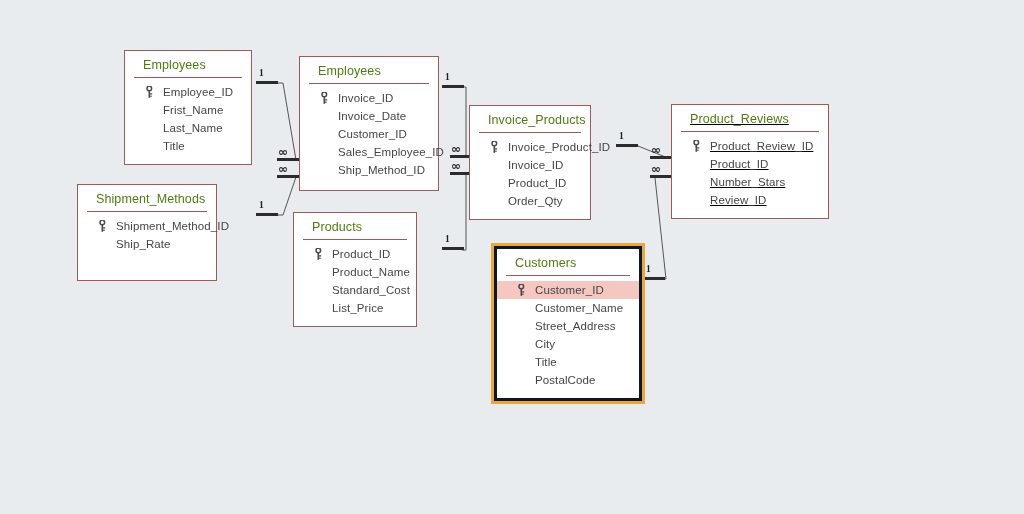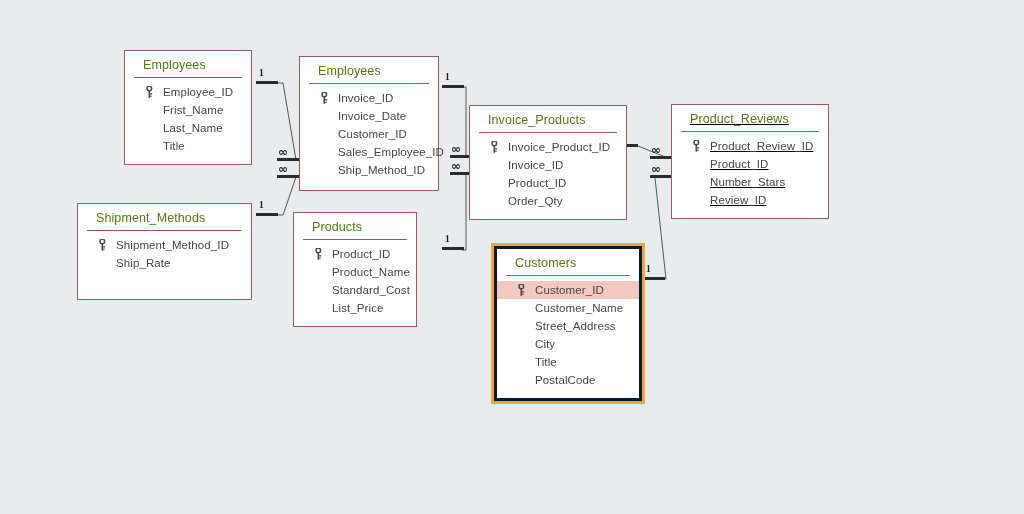--- a/index.html
+++ b/index.html
@@ -187,21 +187,21 @@
               <rect x="3.5" y="4.4" width="1.6" height="7.4"></rect>
               <rect x="5.1" y="7.2" width="2.1" height="1.3"></rect>
               <rect x="5.1" y="9.6" width="1.6" height="1.2"></rect>
             </g>
           </svg><span>Employee_ID</span></li>
         <li class="field-row"><span>Frist_Name</span></li>
         <li class="field-row"><span>Last_Name</span></li>
         <li class="field-row"><span>Title</span></li>
       </ul>
     </div>
-    <div class="table-box" style="left: 77px; top: 184px; width: 175px; min-height: 97px; margin-top: 19px;">
+    <div class="table-box" style="left: 77px; top: 184px; width: 140px; min-height: 97px;">
       <div class="table-title">Shipment_Methods</div>
       <div class="title-rule"></div>
       <ul class="field-list">
         <li class="field-row"><svg class="key-icon" viewBox="0 0 9 12">
             <g fill="#4a4a4a">
               <ellipse cx="4.3" cy="2.4" rx="2.3" ry="2.3" fill="none" stroke="#4a4a4a" stroke-width="1.5"></ellipse>
               <rect x="3.5" y="4.4" width="1.6" height="7.4"></rect>
               <rect x="5.1" y="7.2" width="2.1" height="1.3"></rect>
               <rect x="5.1" y="9.6" width="1.6" height="1.2"></rect>
             </g>
@@ -237,21 +237,21 @@
               <rect x="3.5" y="4.4" width="1.6" height="7.4"></rect>
               <rect x="5.1" y="7.2" width="2.1" height="1.3"></rect>
               <rect x="5.1" y="9.6" width="1.6" height="1.2"></rect>
             </g>
           </svg><span>Product_ID</span></li>
         <li class="field-row"><span>Product_Name</span></li>
         <li class="field-row"><span>Standard_Cost</span></li>
         <li class="field-row"><span>List_Price</span></li>
       </ul>
     </div>
-    <div class="table-box" style="left: 469px; top: 105px; width: 158px; min-height: 115px;">
+    <div class="table-box" style="left: 469px; top: 105px; width: 122px; min-height: 115px;">
       <div class="table-title">Invoice_Products</div>
       <div class="title-rule"></div>
       <ul class="field-list">
         <li class="field-row"><svg class="key-icon" viewBox="0 0 9 12">
             <g fill="#4a4a4a">
               <ellipse cx="4.3" cy="2.4" rx="2.3" ry="2.3" fill="none" stroke="#4a4a4a" stroke-width="1.5"></ellipse>
               <rect x="3.5" y="4.4" width="1.6" height="7.4"></rect>
               <rect x="5.1" y="7.2" width="2.1" height="1.3"></rect>
               <rect x="5.1" y="9.6" width="1.6" height="1.2"></rect>
             </g>

